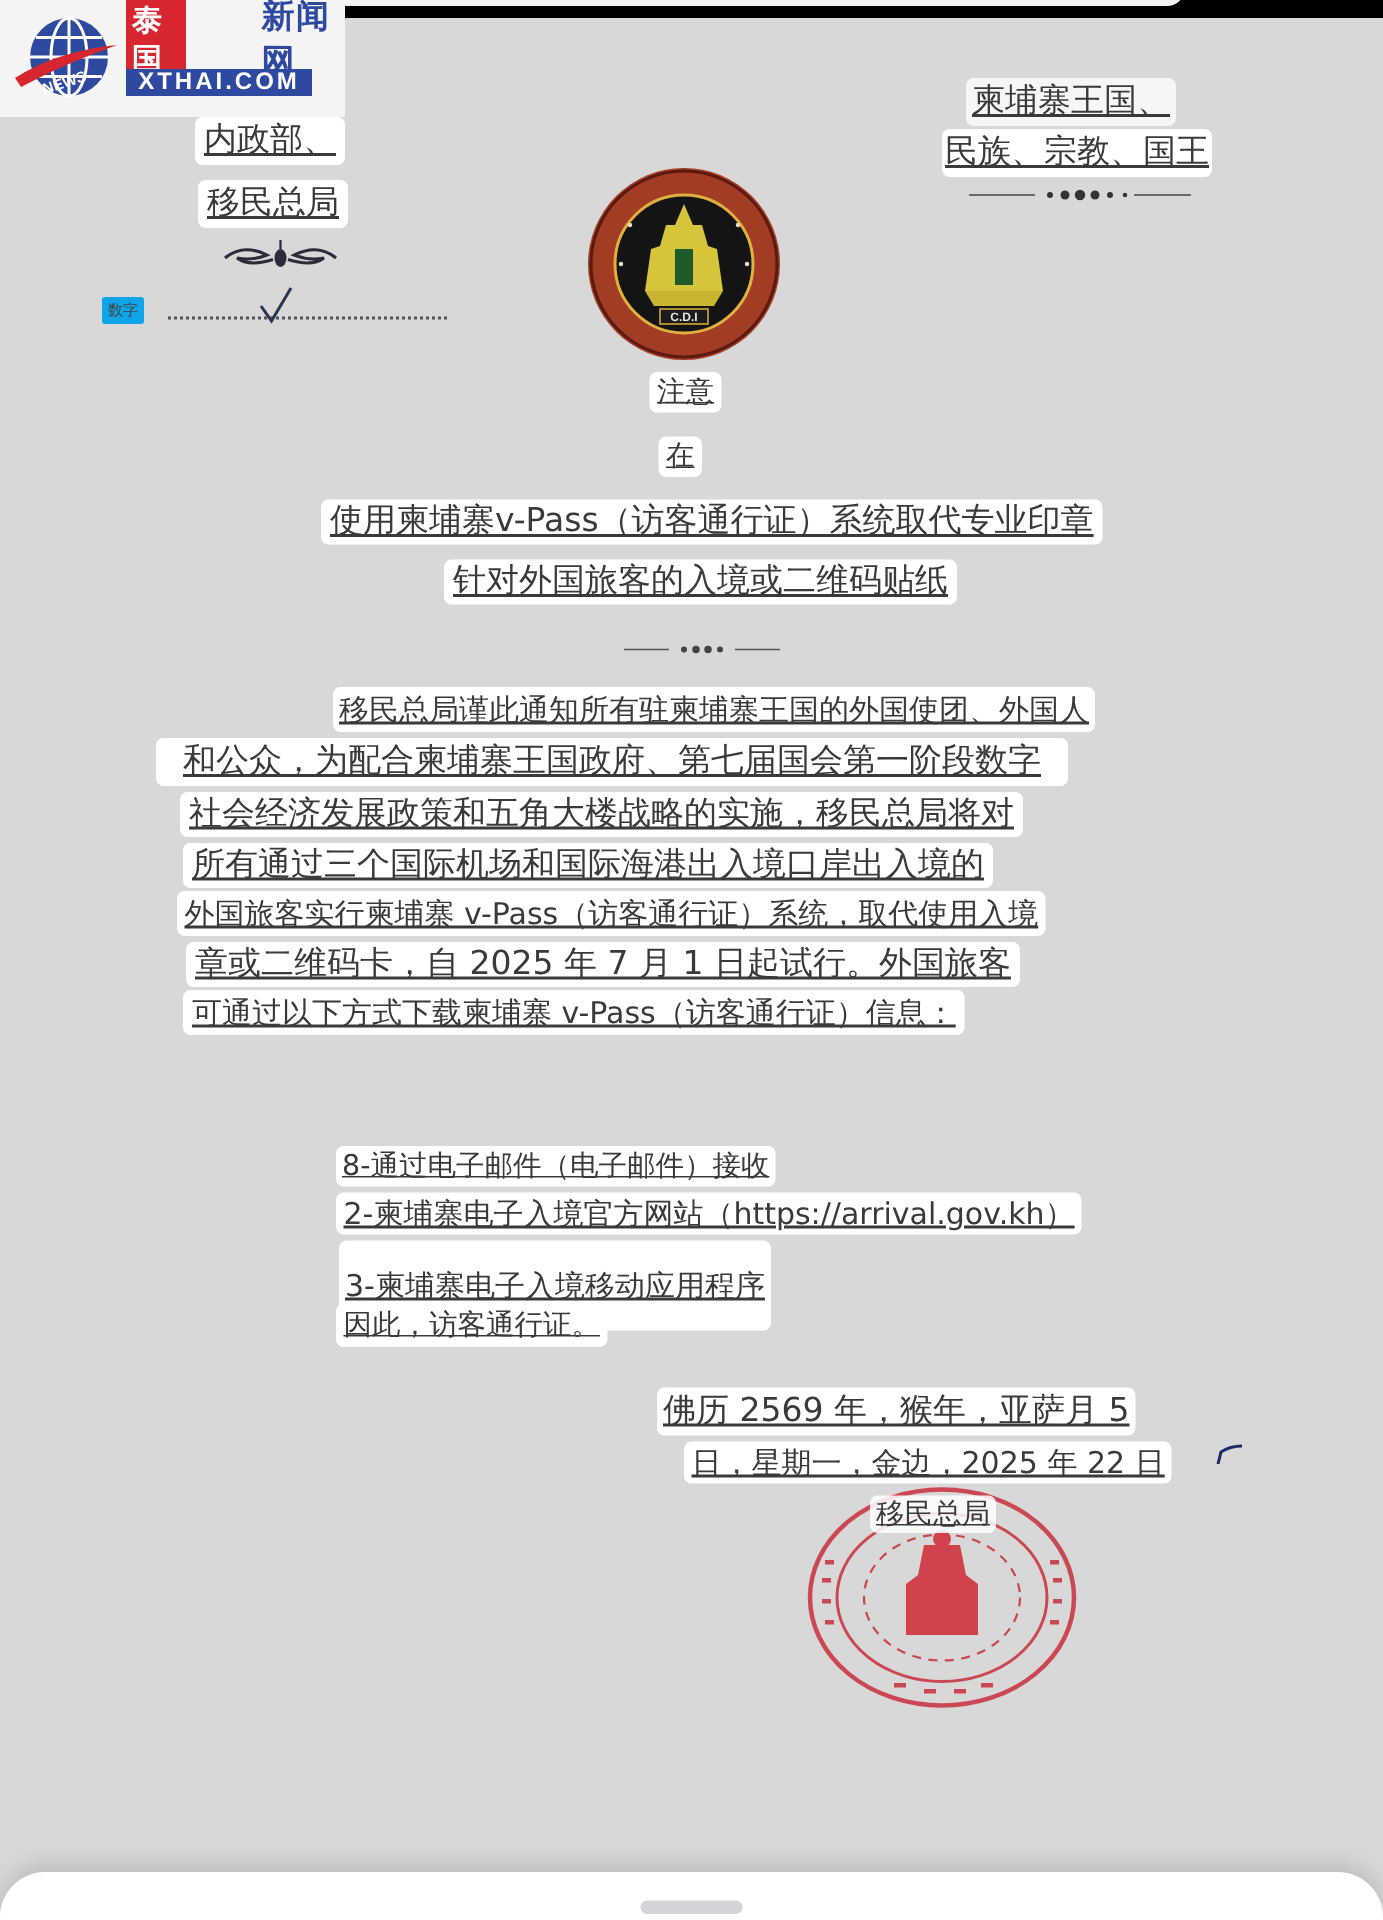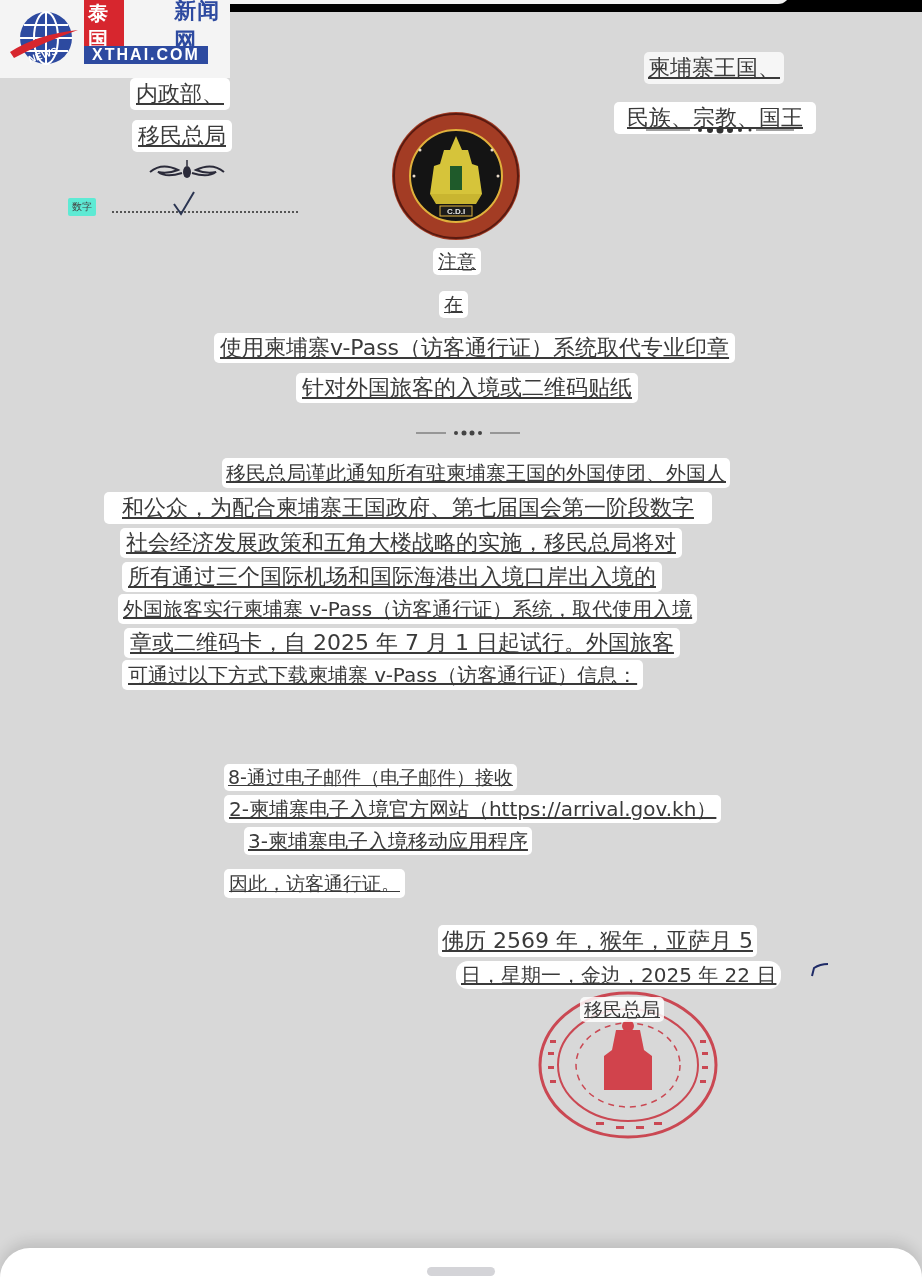--- a/index.html
+++ b/index.html
@@ -21,21 +21,21 @@
     .logo .brand-red { background: #d7262e; color: #fff; font-weight: bold; font-size: 20px; padding: 0 4px; line-height: 26px; }
     .logo .brand-blue-text { color: #2d4aa0; font-weight: bold; font-size: 22px; margin-left: 6px; letter-spacing: 1px; }
     .logo .brand-bottom { position: absolute; left: 84px; top: 46px; width: 124px; height: 18px; background: #2d4aa0; color: #fff; font-weight: bold; font-size: 16px; line-height: 18px; text-align: center; letter-spacing: 2px; font-family: "Liberation Sans", sans-serif; }
 
     .hl { position: absolute; background: #ffffff; border-radius: 5px; white-space: nowrap; line-height: 1; text-decoration: underline; }
     .t22 { font-size: 22px; }
     .t20 { font-size: 20px; }
     .t19 { font-size: 19px; }
 
     .ornament { position: absolute; }
-    .small-label { position: absolute; left: 68px; top: 198px; font-size: 10px; background: #5eead4; padding: 2px 4px; border-radius: 2px; color: #444; }
+    .small-label { position: absolute; left: 68px; top: 198px; font-size: 10px; background: #0ea5e9; padding: 2px 4px; border-radius: 2px; color: #444; }
     .dotted-line { position: absolute; left: 112px; top: 211px; width: 186px; border-top: 2px dotted #555; }
     .check { position: absolute; left: 172px; top: 190px; width: 24px; height: 26px; }
 
     .seal-top { position: absolute; left: 390px; top: 110px; width: 132px; height: 132px; }
     .seal-bottom { position: absolute; left: 536px; top: 990px; width: 184px; height: 150px; opacity: 0.85; }
 
     .pen-mark { position: absolute; left: 808px; top: 962px; width: 24px; height: 16px; }
 
     .sheet {
       position: absolute; left: 0; top: 1248px; width: 922px; height: 60px;
@@ -79,21 +79,21 @@
   <ellipse cx="39" cy="12" rx="4" ry="6" fill="#2b2b3a"></ellipse>
   <line x1="39" y1="0" x2="39" y2="6" stroke="#2b2b3a" stroke-width="1.5"></line>
 </svg>
 <div class="small-label">数字</div>
 <div class="dotted-line"></div>
 <svg class="check" viewBox="0 0 24 26">
   <path d="M2 14 L9 24 L22 2" stroke="#2b3552" stroke-width="2" fill="none"></path>
 </svg>
 
 <div class="hl t22" style="left:644px; top:52px; padding:5px 4px; background:#f6f6f6;">柬埔寨王国、</div>
-<div class="hl t22" style="left:614px; top:86px; padding:5px 13px;margin-top:16px;">民族、宗教、国王</div>
+<div class="hl t22" style="left:628px; top:86px; padding:5px 2px;">民族、宗教、国王</div>
 <svg class="ornament" style="left:646px; top:124px; width:148px; height:12px;" viewBox="0 0 148 12">
   <line x1="0" y1="6" x2="44" y2="6" stroke="#444" stroke-width="1"></line>
   <line x1="110" y1="6" x2="148" y2="6" stroke="#444" stroke-width="1"></line>
   <circle cx="54" cy="6" r="2" fill="#333"></circle>
     <circle cx="64" cy="6" r="3" fill="#333"></circle>
   <circle cx="74" cy="6" r="3.5" fill="#333"></circle>
     <circle cx="84" cy="6" r="3" fill="#333"></circle>
   <circle cx="94" cy="6" r="2" fill="#333"></circle>
     <circle cx="104" cy="6" r="1.5" fill="#333"></circle>
 </svg>
@@ -132,21 +132,21 @@
 <div class="hl t20" style="left:222px; top:458px; padding:5px 4px;">移民总局谨此通知所有驻柬埔寨王国的外国使团、外国人</div>
 <div class="hl t22" style="left:104px; top:492px; padding:5px 18px;">和公众，为配合柬埔寨王国政府、第七届国会第一阶段数字</div>
 <div class="hl t22" style="left:120px; top:528px; padding:4px 6px;">社会经济发展政策和五角大楼战略的实施，移民总局将对</div>
 <div class="hl t22" style="left:122px; top:562px; padding:4px 6px;">所有通过三个国际机场和国际海港出入境口岸出入境的</div>
 <div class="hl t20" style="left:118px; top:594px; padding:5px 5px;">外国旅客实行柬埔寨 v-Pass（访客通行证）系统，取代使用入境</div>
 <div class="hl t22" style="left:124px; top:628px; padding:4px 6px;">章或二维码卡，自 2025 年 7 月 1 日起试行。外国旅客</div>
 <div class="hl t20" style="left:122px; top:660px; padding:5px 6px;">可通过以下方式下载柬埔寨 v-Pass（访客通行证）信息：</div>
 
 <div class="hl t19" style="left:224px; top:764px; padding:4px 4px;">8-通过电子邮件（电子邮件）接收</div>
 <div class="hl t20" style="left:224px; top:795px; padding:4px 5px;">2-柬埔寨电子入境官方网站（https://arrival.gov.kh）</div>
-<div class="hl t20" style="left:244px; top:827px; padding:4px 4px;text-align:right;">3-柬埔寨电子入境移动应用程序</div>
+<div class="hl t20" style="left:226px; top:827px; padding:20px 4px;text-align:right;">3-柬埔寨电子入境移动应用程序</div>
 <div class="hl t19" style="left:224px; top:869px; padding:5px 5px;">因此，访客通行证。</div>
 
 <svg class="seal-bottom" viewBox="0 0 184 150">
   <g fill="none" stroke="#c8303c">
     <ellipse cx="92" cy="75" rx="88" ry="72" stroke-width="3"></ellipse>
     <ellipse cx="92" cy="75" rx="70" ry="56" stroke-width="2"></ellipse>
     <ellipse cx="92" cy="75" rx="52" ry="42" stroke-width="1.5" stroke-dasharray="6 5"></ellipse>
   </g>
   <path d="M80 40 L104 40 L108 60 L116 66 L116 100 L68 100 L68 66 L76 60 Z" fill="#d02a34"></path>
   <circle cx="92" cy="36" r="6" fill="#d02a34"></circle>
@@ -160,21 +160,21 @@
     <rect x="166" y="76" width="6" height="3"></rect>
       <rect x="164" y="90" width="6" height="3"></rect>
     <rect x="60" y="132" width="8" height="3"></rect>
       <rect x="80" y="136" width="8" height="3"></rect>
     <rect x="100" y="136" width="8" height="3"></rect>
       <rect x="118" y="132" width="8" height="3"></rect>
   </g>
 </svg>
 
 <div class="hl t22" style="left:438px; top:925px; padding:5px 4px;">佛历 2569 年，猴年，亚萨月 5</div>
-<div class="hl t20" style="left:456px; top:961px; padding:4px 5px;border-radius:12px;">日，星期一，金边，2025 年 22 日</div>
+<div class="hl t20" style="left:456px; top:961px; padding:4px 5px;">日，星期一，金边，2025 年 22 日</div>
 <svg class="pen-mark" viewBox="0 0 24 16">
   <path d="M4 14 L6 6 Q12 2 20 2" stroke="#1e2a66" stroke-width="2" fill="none"></path>
 </svg>
 <div class="hl t19" style="left:580px; top:997px; padding:3px 4px; background:rgba(255,255,255,0.85);">移民总局</div>
 
 <div class="sheet">
   <div class="grabber"></div>
 </div>
 
 </body></html>

